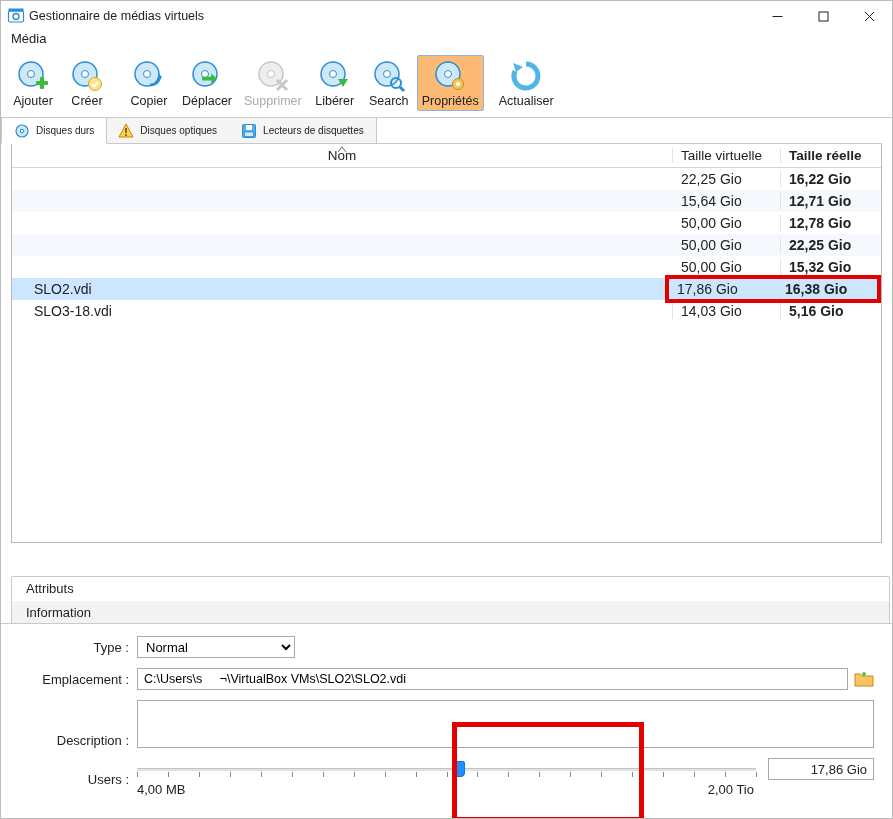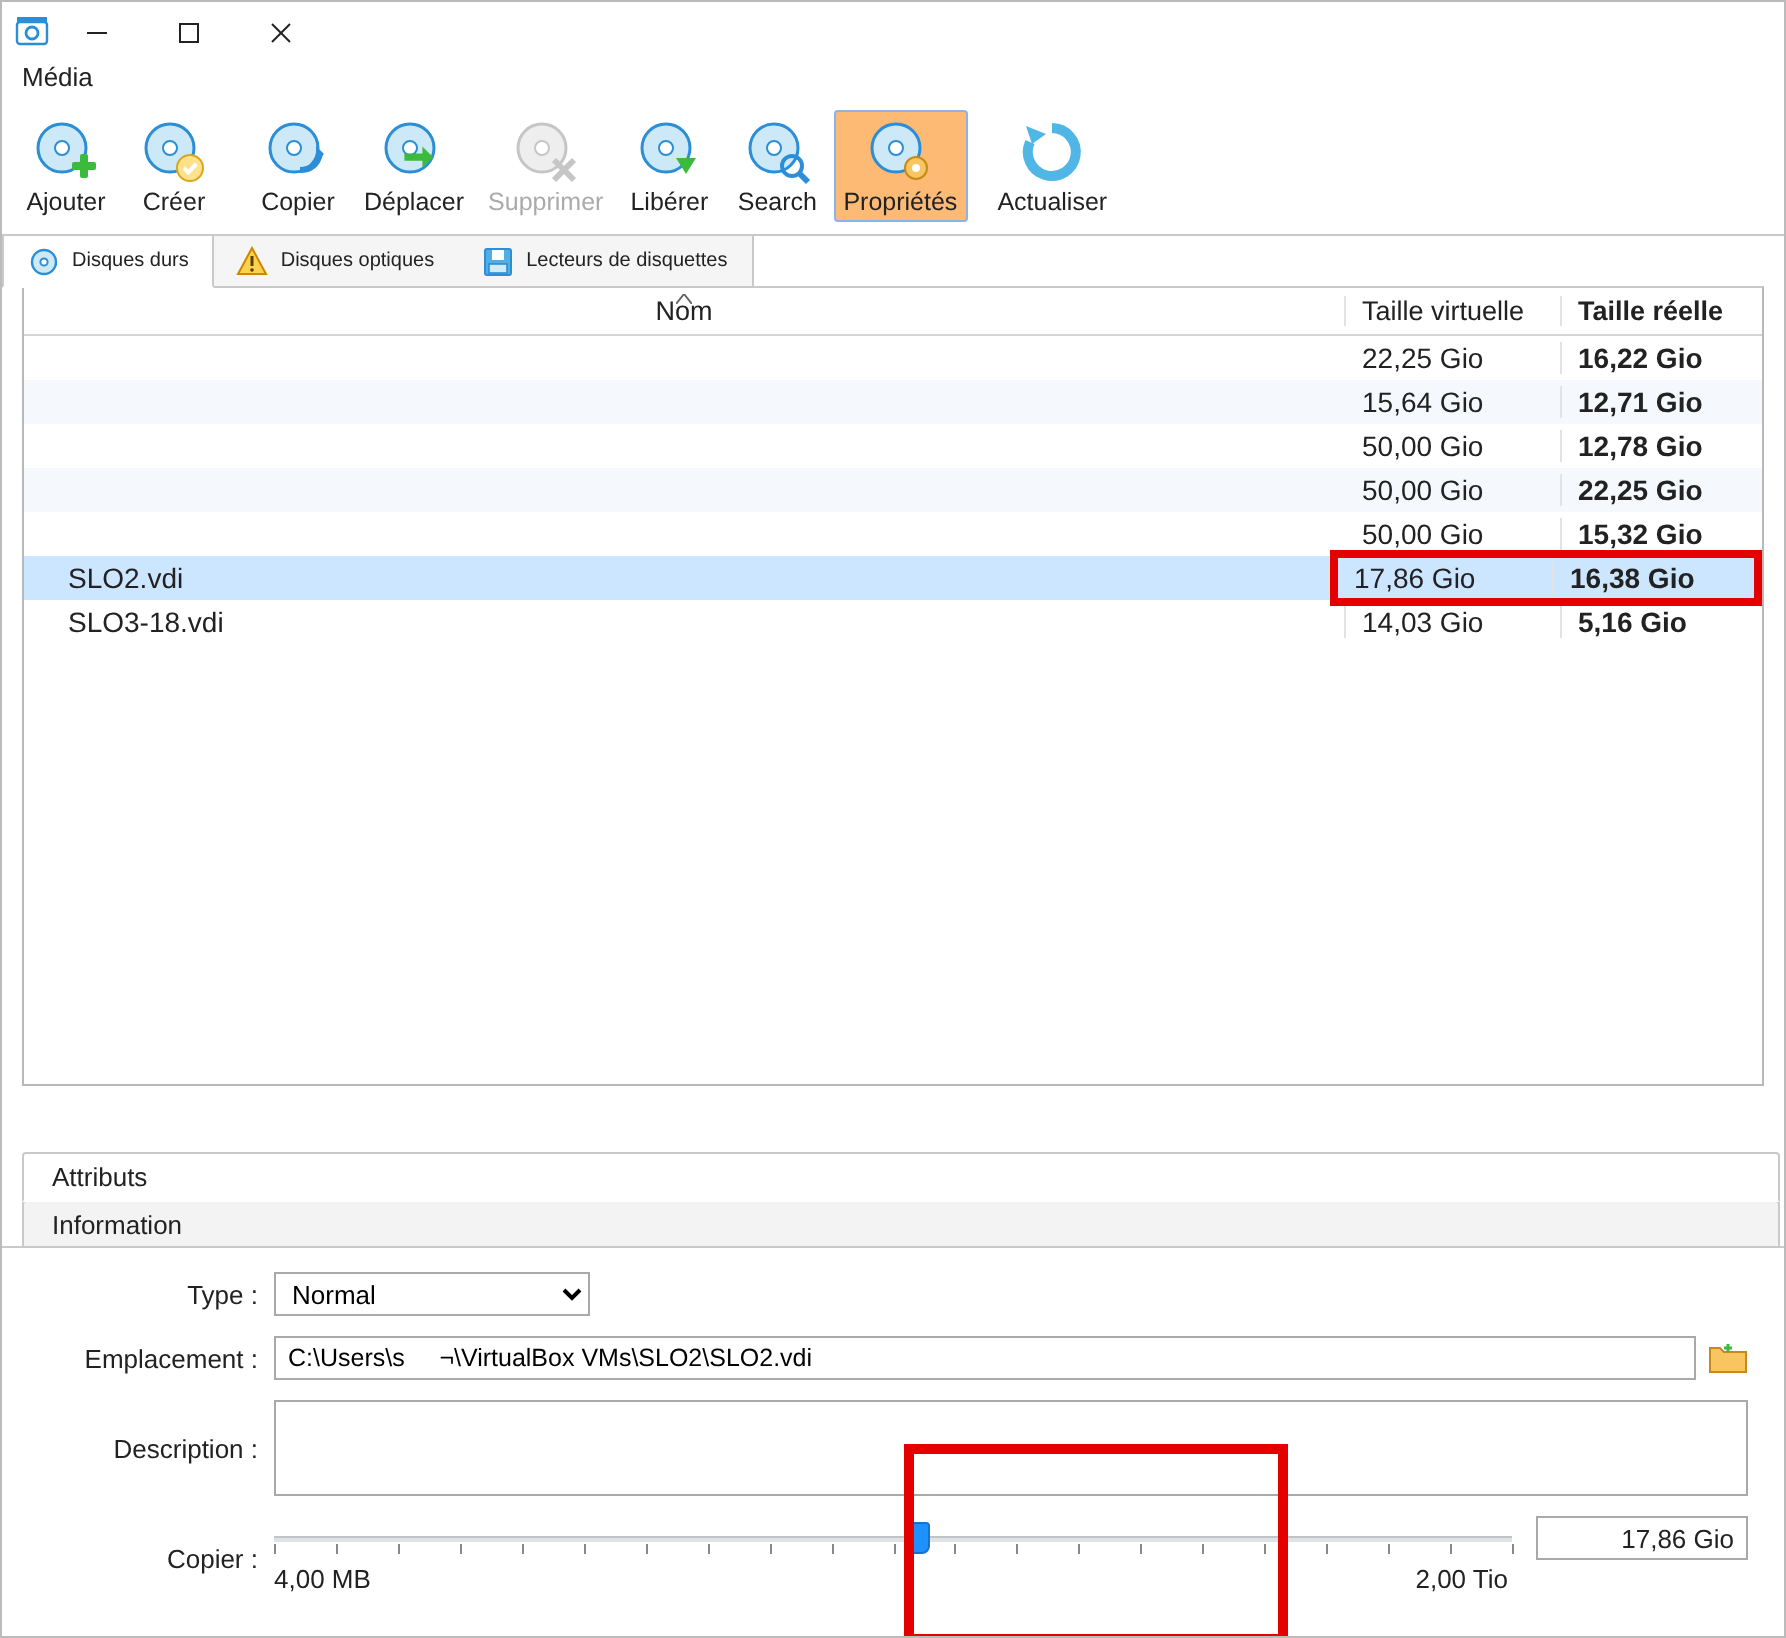--- a/index.html
+++ b/index.html
@@ -51,21 +51,21 @@
 
   
   .prop-pane { margin-top: auto; }
   .prop-tabs { display: flex; padding-left: 10px; position: relative; flex-direction: column; }
   .prop-tabs::after { content: ""; position: absolute; left: 0; right: 0; bottom: 0; height: 1px; background: #c9c9c9; }
   .prop-tab { padding: 4px 14px; border: 1px solid #c9c9c9; border-bottom: none; border-top-left-radius: 2px; border-top-right-radius: 2px; margin-right: 2px; font-size: 13px; background: #f3f3f3; cursor: default; position: relative; z-index: 0; }
   .prop-tab.active { background: #fff; z-index: 2; border-bottom: 1px solid #fff; margin-bottom: -1px; }
 
   .prop-body { padding: 12px 18px 8px 18px; }
   .form-row { display: flex; align-items: center; margin-bottom: 10px; }
-  .form-row.align-top { align-items: center; }
+  .form-row.align-top { align-items: flex-end; }
   .form-row .label { width: 118px; text-align: right; padding-right: 8px; font-size: 13px; }
   .form-row .field { flex: 1; display: flex; align-items: center; gap: 6px; }
 
   select.type-sel { width: 158px; height: 22px; border: 1px solid #a9a9a9; font-family: inherit; font-size: 13px; background: #fff; padding-left: 4px; }
   input.text-in { width: 100%; height: 22px; border: 1px solid #a9a9a9; font-family: inherit; font-size: 12.5px; padding: 0 6px; }
   textarea.desc-in { width: 100%; height: 48px; border: 1px solid #a9a9a9; font-family: inherit; font-size: 13px; resize: none; padding: 2px 6px; }
   .browse-icn { width: 20px; height: 20px; display: flex; align-items: center; justify-content: center; }
   .size-input-box { width: 106px; height: 22px; border: 1px solid #a9a9a9; display: flex; align-items: center; justify-content: flex-end; padding: 0 6px; font-size: 13px; }
 
   
@@ -89,20 +89,21 @@
 <body>
 
 <div class="titlebar">
   <span class="app-icon-vbox">
     <svg width="18" height="18" viewBox="0 0 18 18">
         <rect x="1.5" y="4" width="15" height="11" rx="1.5" fill="#fff" stroke="#2b8ed6" stroke-width="1.2"></rect>
         <circle cx="9" cy="9.5" r="3" fill="none" stroke="#2b8ed6" stroke-width="1.4"></circle>
         <rect x="1.5" y="1.5" width="15" height="3" fill="#2b8ed6"></rect>
       </svg>
   </span>
+  <span class="title-text">Gestionnaire de médias virtuels</span>
   <div class="winbtns">
     <div class="winbtn">
         <svg width="11" height="11">
           <line x1="0.5" y1="5.5" x2="10.5" y2="5.5"></line>
         </svg>
       </div>
     <div class="winbtn">
         <svg width="11" height="11">
           <rect x="1" y="1" width="9" height="9"></rect>
         </svg>
@@ -334,21 +335,21 @@
     </div>
 
     <div class="form-row align-top">
       <div class="label">Description :</div>
       <div class="field">
         <textarea class="desc-in" style=""></textarea>
       </div>
     </div>
 
     <div class="form-row" style="position:relative;">
-      <div class="label">Copier :</div>
+      <div class="label">Users :</div>
       <div class="field" style="flex-direction:column;align-items:stretch;gap:0;">
         <div style="display:flex;align-items:center;gap:12px;">
           <div class="slider-wrap">
             <div class="slider-track"></div>
             <div class="slider-ticks" id="ticks">
                 <span style="left: 0%;"></span>
                 <span style="left: 5%;"></span>
                 <span style="left: 10%;"></span>
                 <span style="left: 15%;"></span>
                 <span style="left: 20%;"></span>

